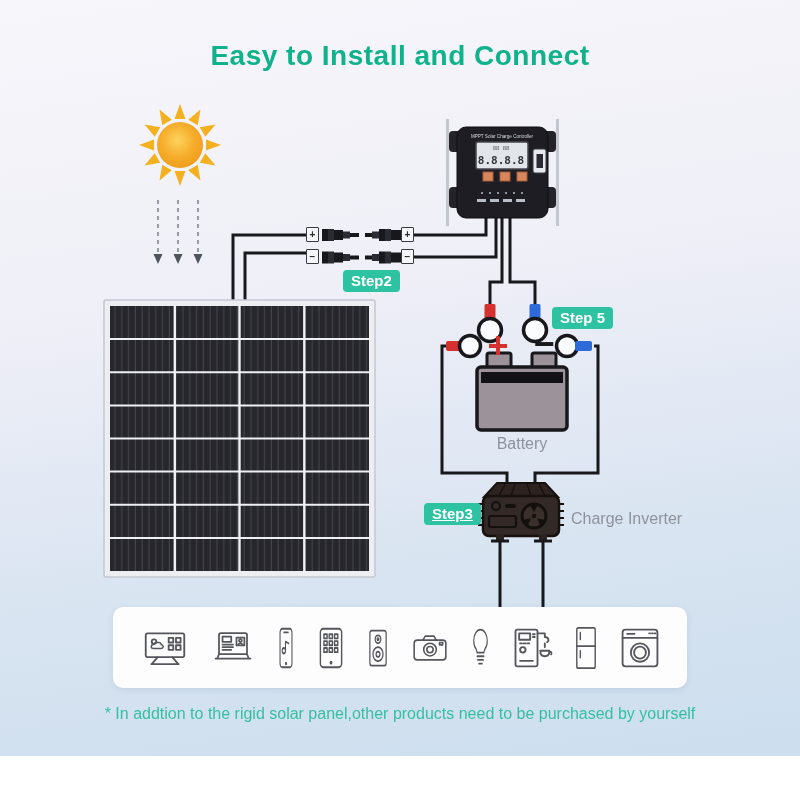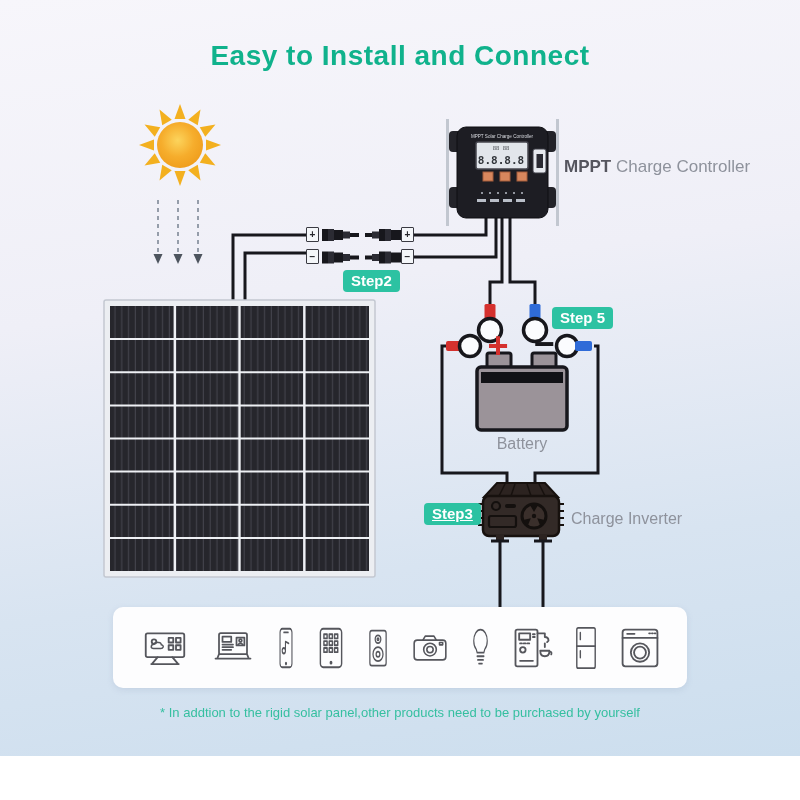--- a/index.html
+++ b/index.html
@@ -36,21 +36,21 @@
   .batt-plus{left:481px;top:328px;color:#d5312e;}
   .batt-minus{left:527px;top:326px;color:#17171c;}
   .appliance-panel{
     position:absolute;left:113px;top:607px;width:574px;height:81px;background:#fdfdfe;
     border-radius:10px;box-shadow:0 2px 6px rgba(120,140,170,.18);
     display:flex;align-items:center;justify-content:space-evenly;padding:0 10px;box-sizing:border-box;
   }
   .appliance-panel svg{stroke:#55565c;fill:none;stroke-width:2;stroke-linecap:round;stroke-linejoin:round;}
   .footnote{
     position:absolute;top:705px;left:0;width:800px;text-align:center;
-    color:#35bfa0;font-size:13px;
+    color:#35bfa0;font-size:16px;
   }
   svg.diagram{position:absolute;left:0;top:0;}
 </style>
 </head>
 <body>
 
 <div class="canvas">
 
   <h1 class="title">Easy to Install and Connect</h1>
 
@@ -238,23 +238,20 @@
   <div class="badge badge-step3">Step3</div>
 
   <div class="polarity-box pol-pl">+</div>
   <div class="polarity-box pol-pr">+</div>
   <div class="polarity-box pol-nl">−</div>
   <div class="polarity-box pol-nr">−</div>
 
   <div class="batt-sym batt-plus">+</div>
   <div class="batt-sym batt-minus">−</div>
 
-  <div class="comp-label controller-label">
-    <span class="brand">MPPT</span><span> Charge Controller</span>
-  </div>
   <div class="comp-label battery-label">Battery</div>
   <div class="comp-label inverter-label">Charge Inverter</div>
 
   <div class="appliance-panel">
     <svg width="54" height="44" viewBox="0 0 48 48">
       <rect x="3" y="8" width="42" height="26" rx="2"></rect>
       <path d="M16 34 L10 41 M32 34 L38 41 M9 41.5 H39"></path>
       <circle cx="12" cy="17" r="2.5"></circle>
       <path d="M9 23 q0-3 3-3 q1-3 4.5-2 q3-.5 3.5 2.5 q2.5.5 2 2.5 q-.5 1.5-2.5 1.5 h-8 q-2.5 0-2.5-1.5z" stroke-width="1.6"></path>
       <rect x="28" y="13" width="5" height="5"></rect>

